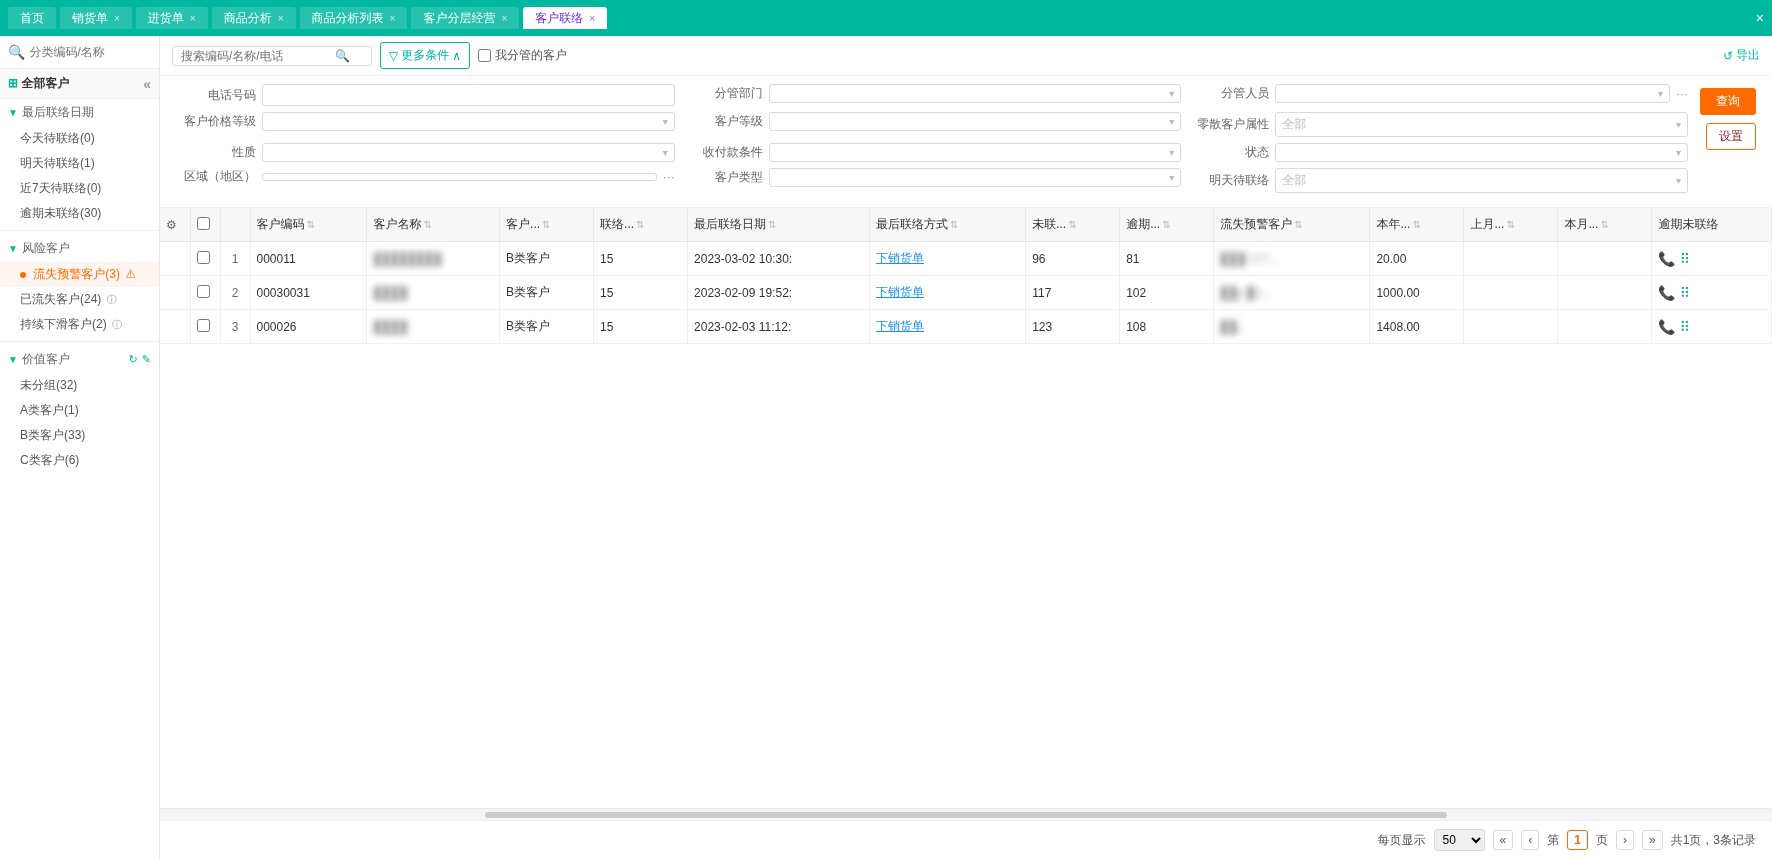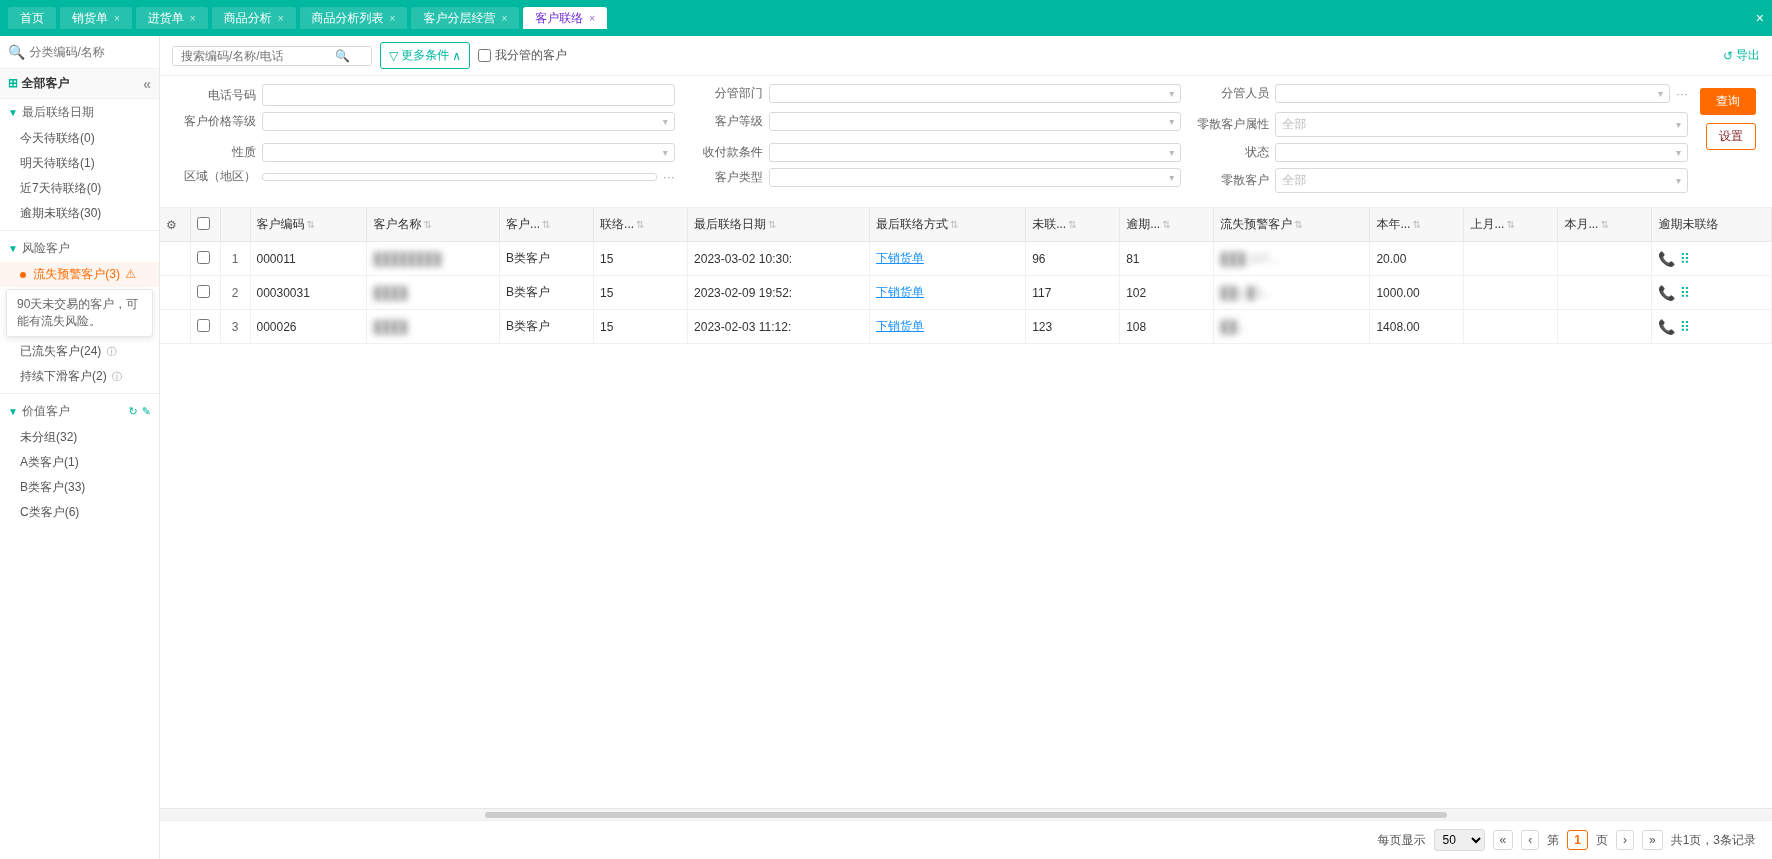--- a/index.html
+++ b/index.html
@@ -457,23 +457,20 @@
 
     <div class="sidebar-group-label">
       <span class="arrow">▼</span>
       <span>风险客户</span>
     </div>
     <div class="sidebar-item active">
       <span class="dot"></span>
       <span>流失预警客户(3)</span>
       <span style="color:#ff6b00;margin-left:2px;">⚠</span>
     </div>
-    <div class="tooltip-box">
-      <span>90天未交易的客户，可能有流失风险。</span>
-    </div>
     <div class="sidebar-item">
       <span>已流失客户(24)</span>
       <span style="color:#999;font-size:10px;margin-left:2px;">ⓘ</span>
     </div>
     <div class="sidebar-item">
       <span>持续下滑客户(2)</span>
       <span style="color:#999;font-size:10px;margin-left:2px;">ⓘ</span>
     </div>
 
     <div class="group-divider"></div>
@@ -603,21 +600,21 @@
               <span class="more-dots">···</span>
             </div>
             <div class="adv-filter-item">
               <span class="adv-filter-label">客户类型</span>
               <div class="adv-filter-select" style="width:200px;">
                 <span></span>
                   <span class="select-arrow">▾</span>
               </div>
             </div>
             <div class="adv-filter-item">
-              <span class="adv-filter-label">零散客户</span>
+              <span class="adv-filter-label">明天待联络</span>
               <div class="adv-filter-select" style="width:160px;">
                 <span>全部</span>
                   <span class="select-arrow">▾</span>
               </div>
             </div>
           </div>
         </div>
         <div class="btn-group-right" style="padding-left:12px;justify-content:flex-start;padding-top:4px;">
           <button class="query-btn">查询</button>
           <button class="settings-btn">设置</button>

